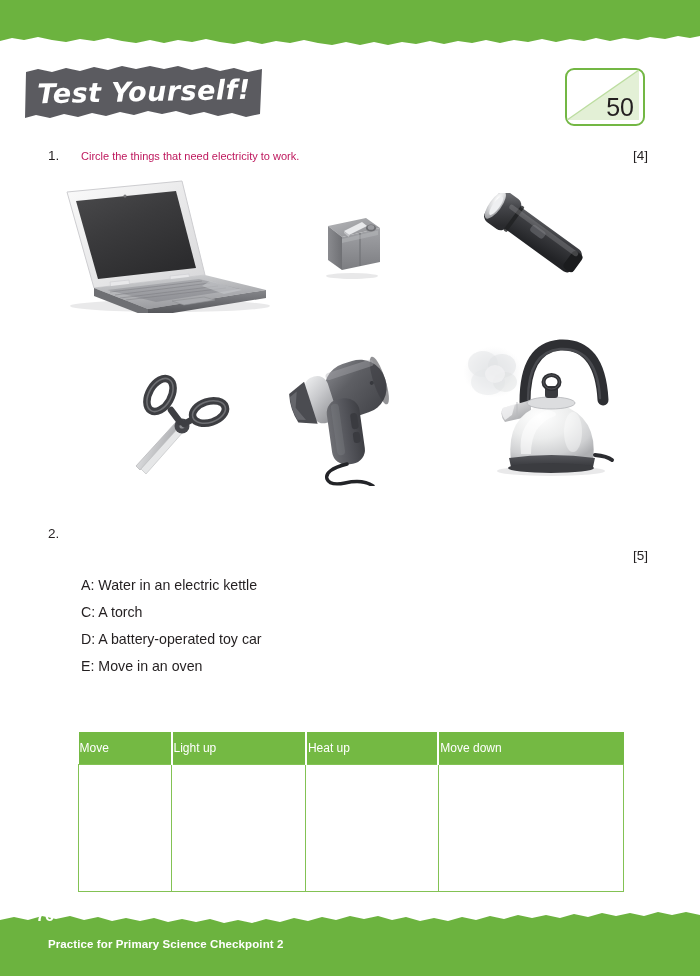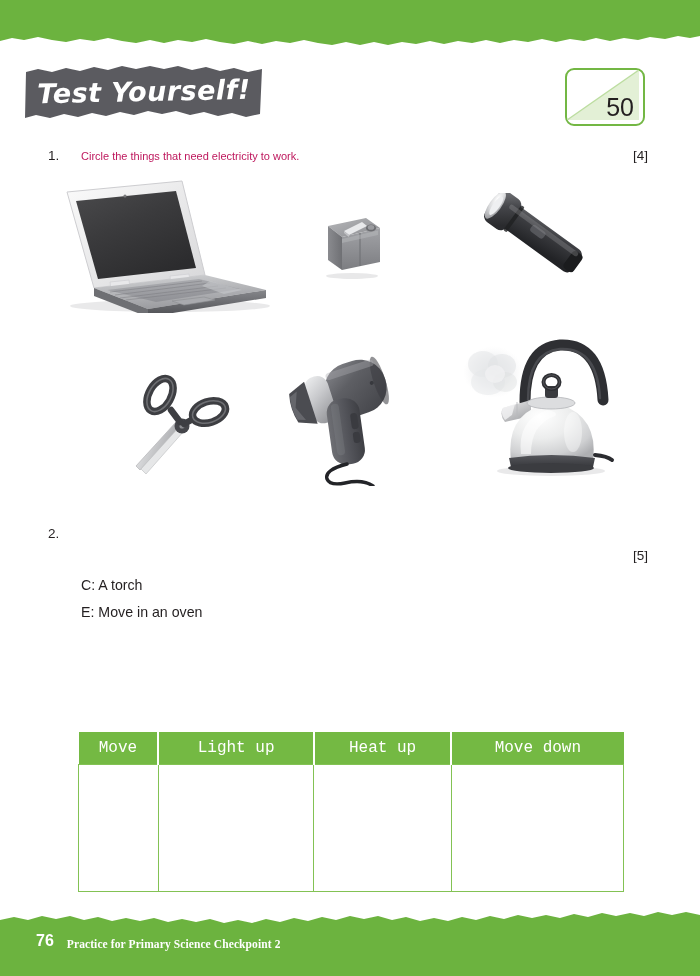--- a/index.html
+++ b/index.html
@@ -115,25 +115,24 @@
   .answer-table {
     position: absolute;
     left: 78px; top: 732px;
     width: 546px;
     border-collapse: collapse;
   }
   .answer-table th {
     background: #74b943;
     color: #ffffff;
     font-weight: normal;
-    font-size: 16px;
+    font-size: 12px;
     height: 30px;
     border-right: 2.5px solid #ffffff;
-    text-align: center;
-    font-family: Liberation Mono, monospace;
+    text-align: left;
   }
   .answer-table th:last-child { border-right: none; }
   .answer-table td {
     height: 124px;
     border: 1.3px solid #83c254;
     background: #ffffff;
   }
 
   
   .footer-band {
@@ -141,34 +140,36 @@
     left: 0; bottom: 0;
     width: 700px;
     height: 72px;
     overflow: hidden;
   }
   .footer-band svg { display: block; }
   .footer-text {
     position: absolute;
     left: 36px; bottom: 26px;
     display: flex;
-    align-items: flex-end;
+    align-items: flex-start;
     gap: 13px;
     color: #ffffff;
+    flex-direction: column;
   }
   .footer-page {
     font-size: 16px;
     font-weight: bold;
     font-family: "Liberation Sans", sans-serif;
   }
   .footer-title {
     font-size: 11.5px;
     font-weight: bold;
-    font-family: Liberation Serif, serif;
+    font-family: Liberation Sans, sans-serif;
     letter-spacing: 0.1px;
+    margin-left: 12px;
   }
 
   
   .obj { position: absolute; }
   .obj svg { display: block; }
 
   #obj-laptop  { left: 52px;  top: 178px; }
   #obj-sharpener { left: 318px; top: 208px; }
   #obj-torch   { left: 478px; top: 193px; }
   #obj-scissors{ left: 132px; top: 374px; }
@@ -483,21 +484,23 @@
     <path d="M140,125 Q152,126 157,130" fill="none" stroke="#2b2c30" stroke-width="4" stroke-linecap="round"></path>
   </svg>
 </div>
 
 <div class="q-block" id="q2">
   <span class="q-num">2.</span>
   <span class="marks">[5]</span>
 </div>
 
 <div class="item-list">
+  <div class="list-item">A: Water in an electric kettle</div>
   <div class="list-item">C: A torch</div>
+  <div class="list-item">D: A battery-operated toy car</div>
   <div class="list-item">E: Move in an oven</div>
 </div>
 
 <table class="answer-table">
   <thead>
     <tr>
       <th>Move</th>
       <th>Light up</th>
       <th>Heat up</th>
       <th>Move down</th>

